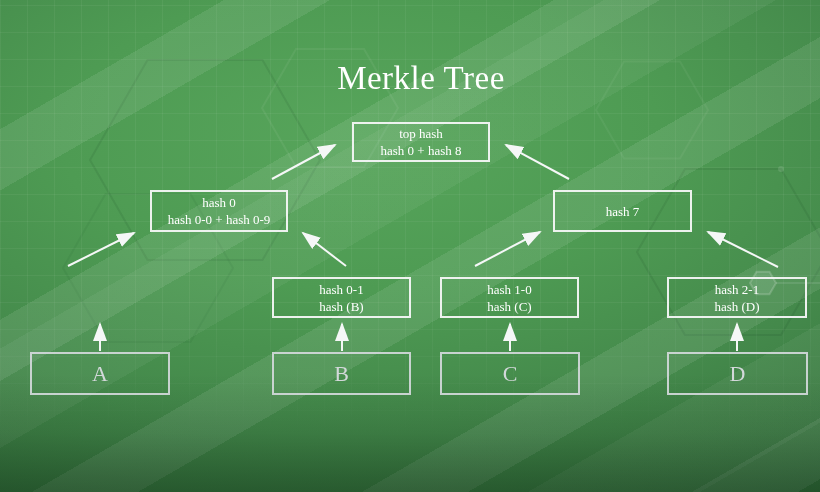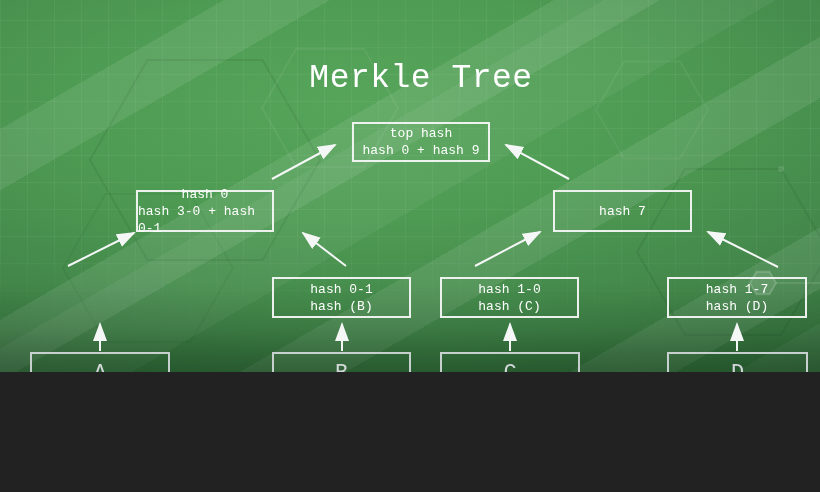--- a/index.html
+++ b/index.html
@@ -1,20 +1,20 @@
 <!DOCTYPE html>
 <html><head>
 <meta charset="utf-8">
 <style>
   html,body{margin:0;padding:0;background:#222;}
   #stage{
     position:relative;
-    width:820px;height:372px;
+    width:820px;height:492px;
     overflow:hidden;
-    font-family:Liberation Mono, monospace;
+    font-family:Liberation Serif, serif;
     background:radial-gradient(130% 110% at 44% 28%,
       #57a55b 0%, #4e9b53 28%, #44894b 52%, #35713d 76%, #2a6032 95%, #275a2e 100%);
   }
   
   .grid-layer{
     position:absolute;inset:0;pointer-events:none;
     background-image:
       repeating-linear-gradient(0deg, rgba(255,255,255,0.05) 0 1px, transparent 1px 27px),
       repeating-linear-gradient(90deg, rgba(255,255,255,0.05) 0 1px, transparent 1px 27px);
     -webkit-mask-image:linear-gradient(to bottom,#000 0%,#000 62%,transparent 90%);
@@ -48,21 +48,21 @@
     position:absolute;
     border:2px solid rgba(212,217,219,0.92);
     box-sizing:border-box;
     display:flex;align-items:center;justify-content:center;
     color:#d3d8da;font-size:22px;line-height:22px;
   }
   .arrows{position:absolute;inset:0;pointer-events:none;}
 
   
   .n-root  {left:352px;top:122px;width:138px;height:40px;}
-  .n-hash0 {left:136px;top:190px;width:138px;height:42px;}
+  .n-hash0 {left:150px;top:190px;width:138px;height:42px;}
   .n-hash1 {left:553px;top:190px;width:139px;height:42px;}
   .n-leaf00{left:30px; top:277px;width:140px;height:41px;}
   .n-leaf01{left:272px;top:277px;width:139px;height:41px;}
   .n-leaf10{left:440px;top:277px;width:139px;height:41px;}
   .n-leaf11{left:667px;top:277px;width:140px;height:41px;}
   .b-a{left:30px; top:352px;width:140px;height:43px;}
   .b-b{left:272px;top:352px;width:139px;height:43px;}
   .b-c{left:440px;top:352px;width:140px;height:43px;}
   .b-d{left:667px;top:352px;width:141px;height:43px;}
 </style>
@@ -105,45 +105,45 @@
       <line x1="346" y1="266" x2="303" y2="233" marker-end="url(#ah)"></line>
       <line x1="475" y1="266" x2="540" y2="232" marker-end="url(#ah)"></line>
       <line x1="778" y1="267" x2="708" y2="232" marker-end="url(#ah)"></line>
       <line x1="272" y1="179" x2="335" y2="145" marker-end="url(#ah)"></line>
       <line x1="569" y1="179" x2="506" y2="145" marker-end="url(#ah)"></line>
     </g>
   </svg>
 
   <div class="node n-root">
     <span>top hash</span>
-    <span>hash 0 + hash 9</span>
+    <span>hash 0 + hash 8</span>
   </div>
 
   <div class="node n-hash0">
     <span>hash 0</span>
-    <span>hash 3-0 + hash 0-1</span>
+    <span>hash 0-0 + hash 0-9</span>
   </div>
 
   <div class="node n-hash1">
     <span>hash 7</span>
   </div>
 
 
   <div class="node n-leaf01">
     <span>hash 0-1</span>
     <span>hash (B)</span>
   </div>
 
   <div class="node n-leaf10">
     <span>hash 1-0</span>
     <span>hash (C)</span>
   </div>
 
   <div class="node n-leaf11">
-    <span>hash 1-7</span>
+    <span>hash 2-1</span>
     <span>hash (D)</span>
   </div>
 
   <div class="block b-a">
     <span>A</span>
   </div>
   <div class="block b-b">
     <span>B</span>
   </div>
   <div class="block b-c">

